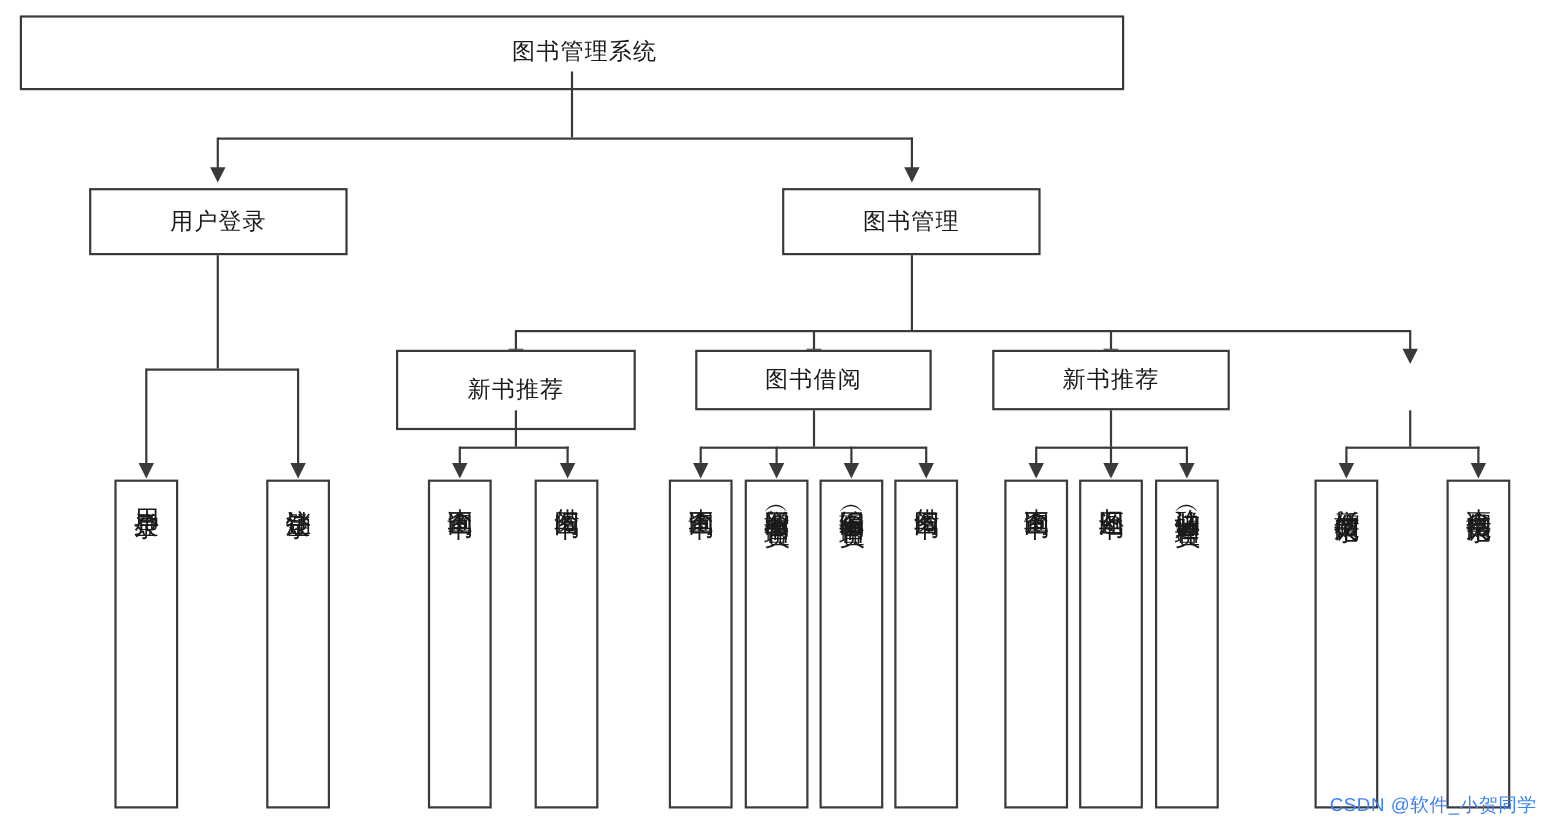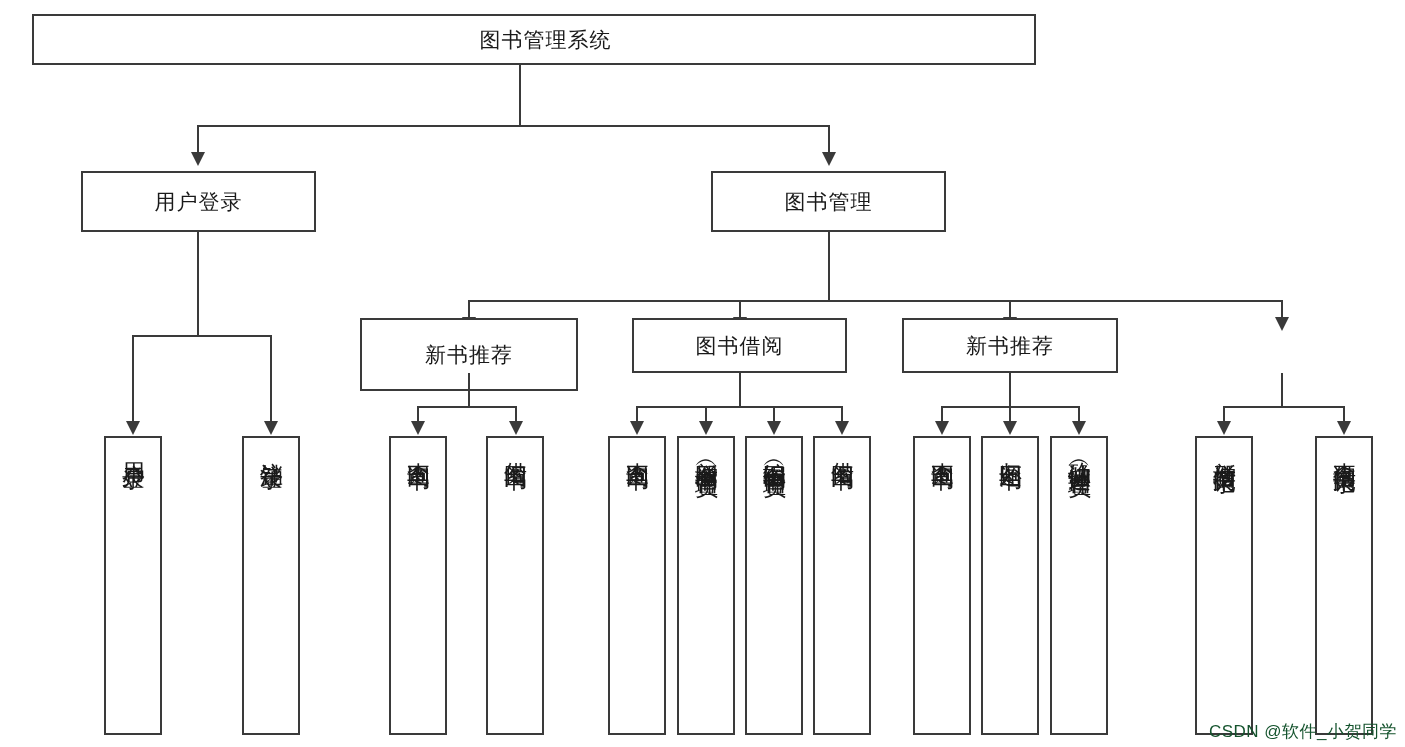--- a/index.html
+++ b/index.html
@@ -57,32 +57,32 @@
     border-left:7px solid transparent;
     border-right:7px solid transparent;
     border-top:14px solid #3a3a3a;
   }
   
   #watermark{
     position:absolute;
     right:8px;
     bottom:4px;
     font-size:17px;
-    color:#14532d;
+    color:#3b82f6;
     letter-spacing:0.5px;
     white-space:nowrap;
     user-select:none;
   }
 </style>
 </head>
 <body>
 
 <div id="canvas">
 
-  <div class="node h" style="left:32px;top:14px;width:1004px;height:51px;padding-left:23px;">
+  <div class="node h" style="left:18px;top:14px;width:1004px;height:68px;padding-left:23px;">
     <span>图书管理系统</span>
   </div>
 
   <div class="ln vln" style="left:519px;top:65px;height:60px;"></div>
   <div class="ln hln" style="left:198px;top:125px;width:632px;"></div>
   <div class="ln vln" style="left:197px;top:125px;height:28px;"></div>
   <div class="arrow" style="left:191px;top:152px;"></div>
   <div class="ln vln" style="left:828px;top:125px;height:28px;"></div>
   <div class="arrow" style="left:822px;top:152px;"></div>
 

